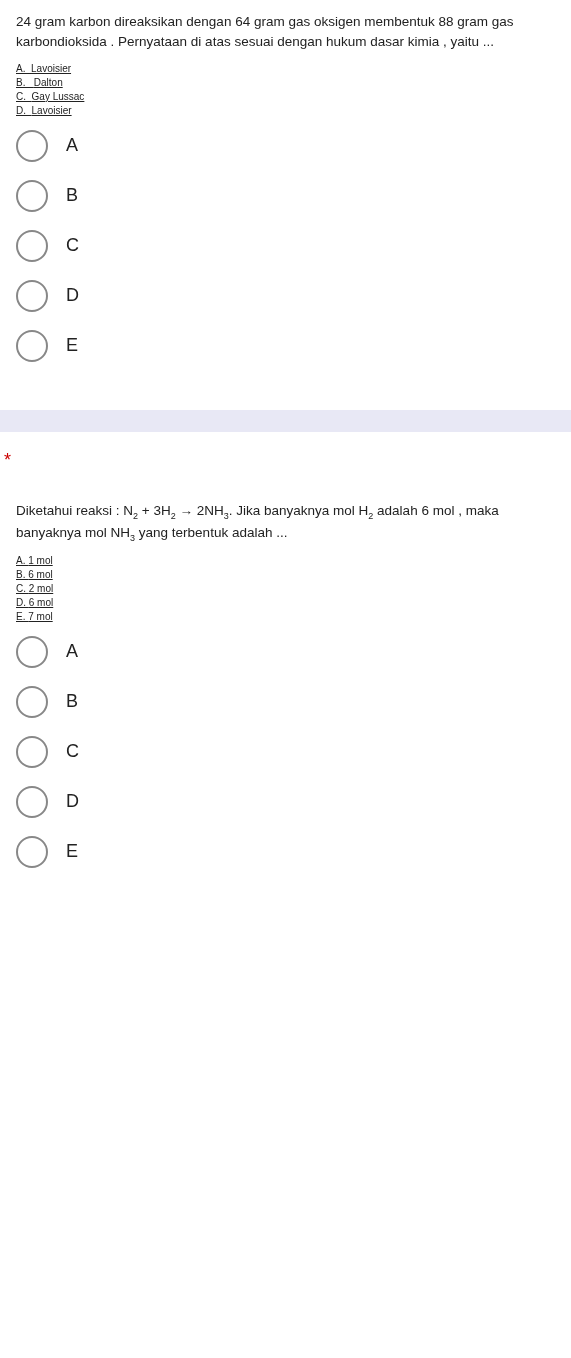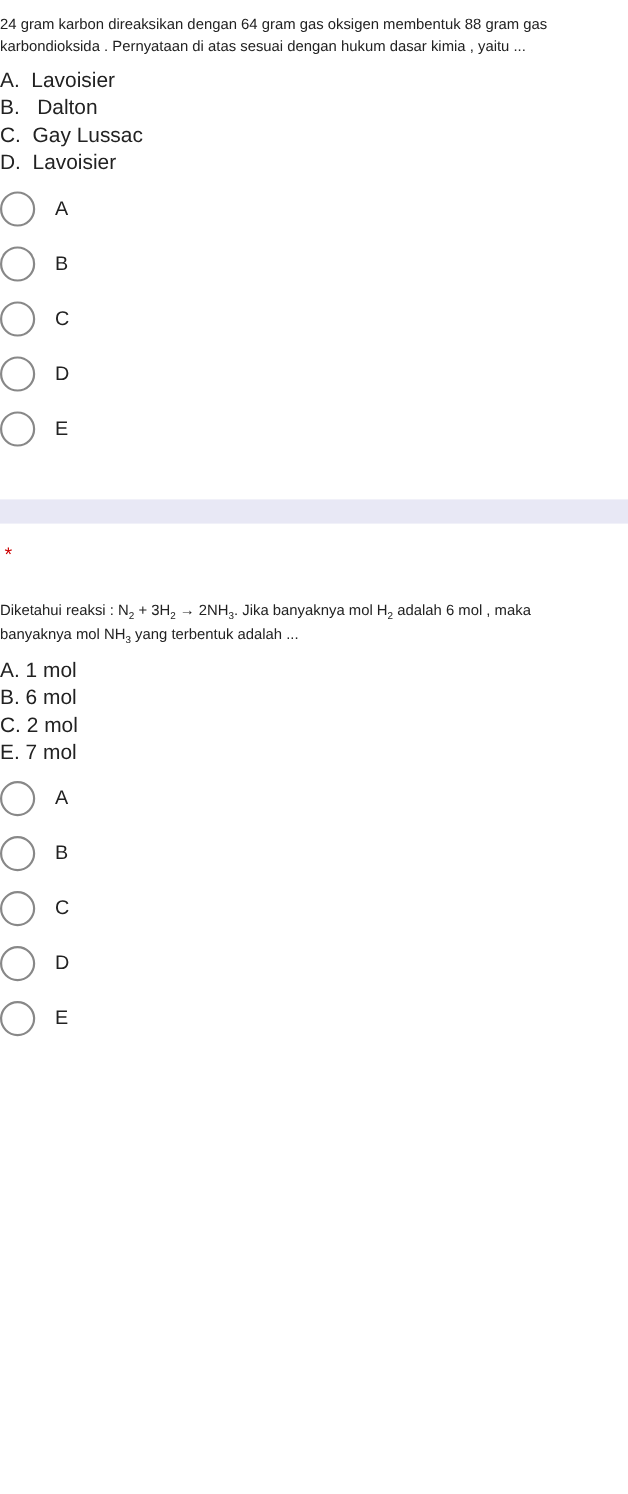--- a/index.html
+++ b/index.html
@@ -9,34 +9,35 @@
     }
     body {
       width: 571px;
       background: #ffffff;
       font-family: Arial, sans-serif;
       font-size: 14px;
       color: #222;
     }
     .page {
       width: 559px;
-      padding: 12px 16px 20px 0;
+      padding: 12px 16px 20px 16px;
     }
     .question-text {
       line-height: 1.5;
       margin-bottom: 10px;
       font-size: 13.5px;
     }
     .options-list {
       list-style: none;
       margin-bottom: 10px;
     }
     .options-list li {
       margin-bottom: 3px;
-      font-size: 19px;
+      font-size: 10px;
+      text-decoration: underline;
     }
     .radio-group {
       margin-top: 14px;
     }
     .radio-item {
       display: flex;
       align-items: center;
       margin-bottom: 18px;
     }
     .radio-circle {
@@ -111,20 +112,21 @@
 <div class="divider-bar"></div>
 
 <span class="required-star">*</span>
 
 <div class="page section">
   <p class="question-text">Diketahui reaksi : N<sub>2</sub> + 3H<sub>2</sub> → 2NH<sub>3</sub>. Jika banyaknya mol H<sub>2</sub> adalah 6 mol , maka banyaknya mol NH<sub>3</sub> yang terbentuk adalah ...</p>
   <ul class="options-list">
     <li><span>A.&nbsp;</span><span>1 mol</span></li>
     <li><span>B.&nbsp;</span><span>6 mol</span></li>
     <li><span>C.&nbsp;</span><span>2 mol</span></li>
+    <li><span>D.&nbsp;</span><span>6 mol</span></li>
     <li><span>E.&nbsp;</span><span>7 mol</span></li>
   </ul>
 
   <div class="radio-group">
     <div class="radio-item">
       <div class="radio-circle"></div>
       <span class="radio-label">A</span>
     </div>
     <div class="radio-item">
       <div class="radio-circle"></div>

